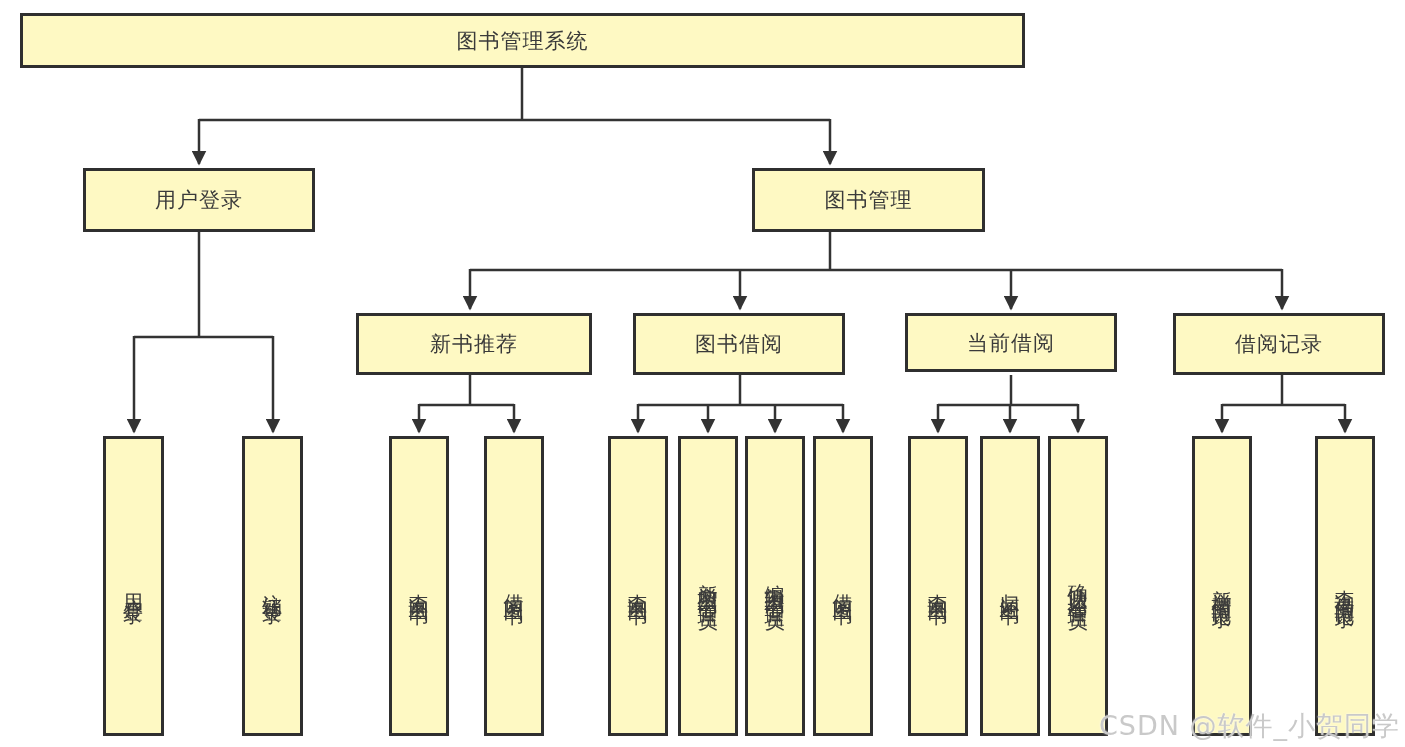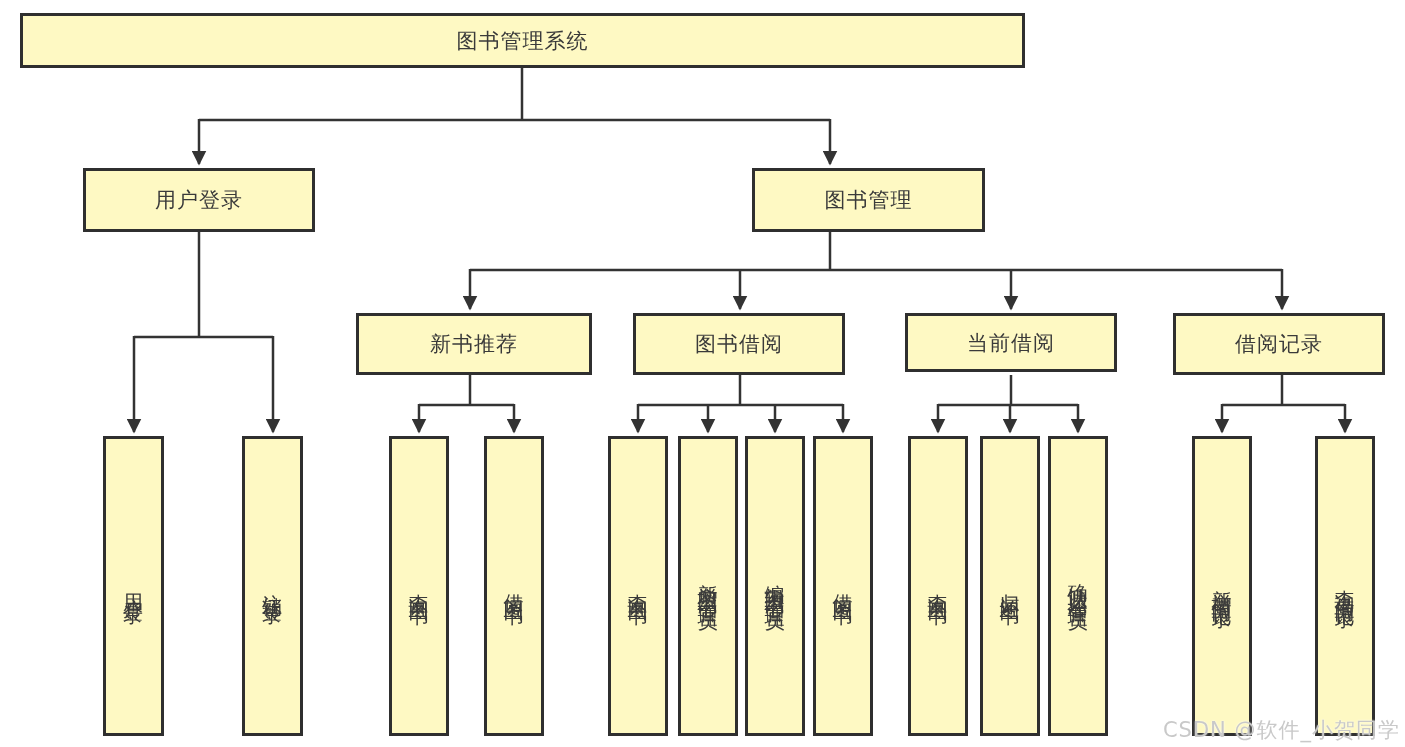--- a/index.html
+++ b/index.html
@@ -29,21 +29,21 @@
   .box-v span{
     writing-mode:vertical-rl;
     font-size:20px;
     letter-spacing:4px;
     line-height:1;
   }
   #watermark{
     position:absolute;
     right:5px;
     bottom:3px;
-    font-size:21px;
+    font-size:27px;
     color:#c9c9c9;
     letter-spacing:1px;
     z-index:5;
     text-shadow:0 0 2px #ffffff;
   }
 </style>
 </head>
 <body>
 
 <div id="canvas">

